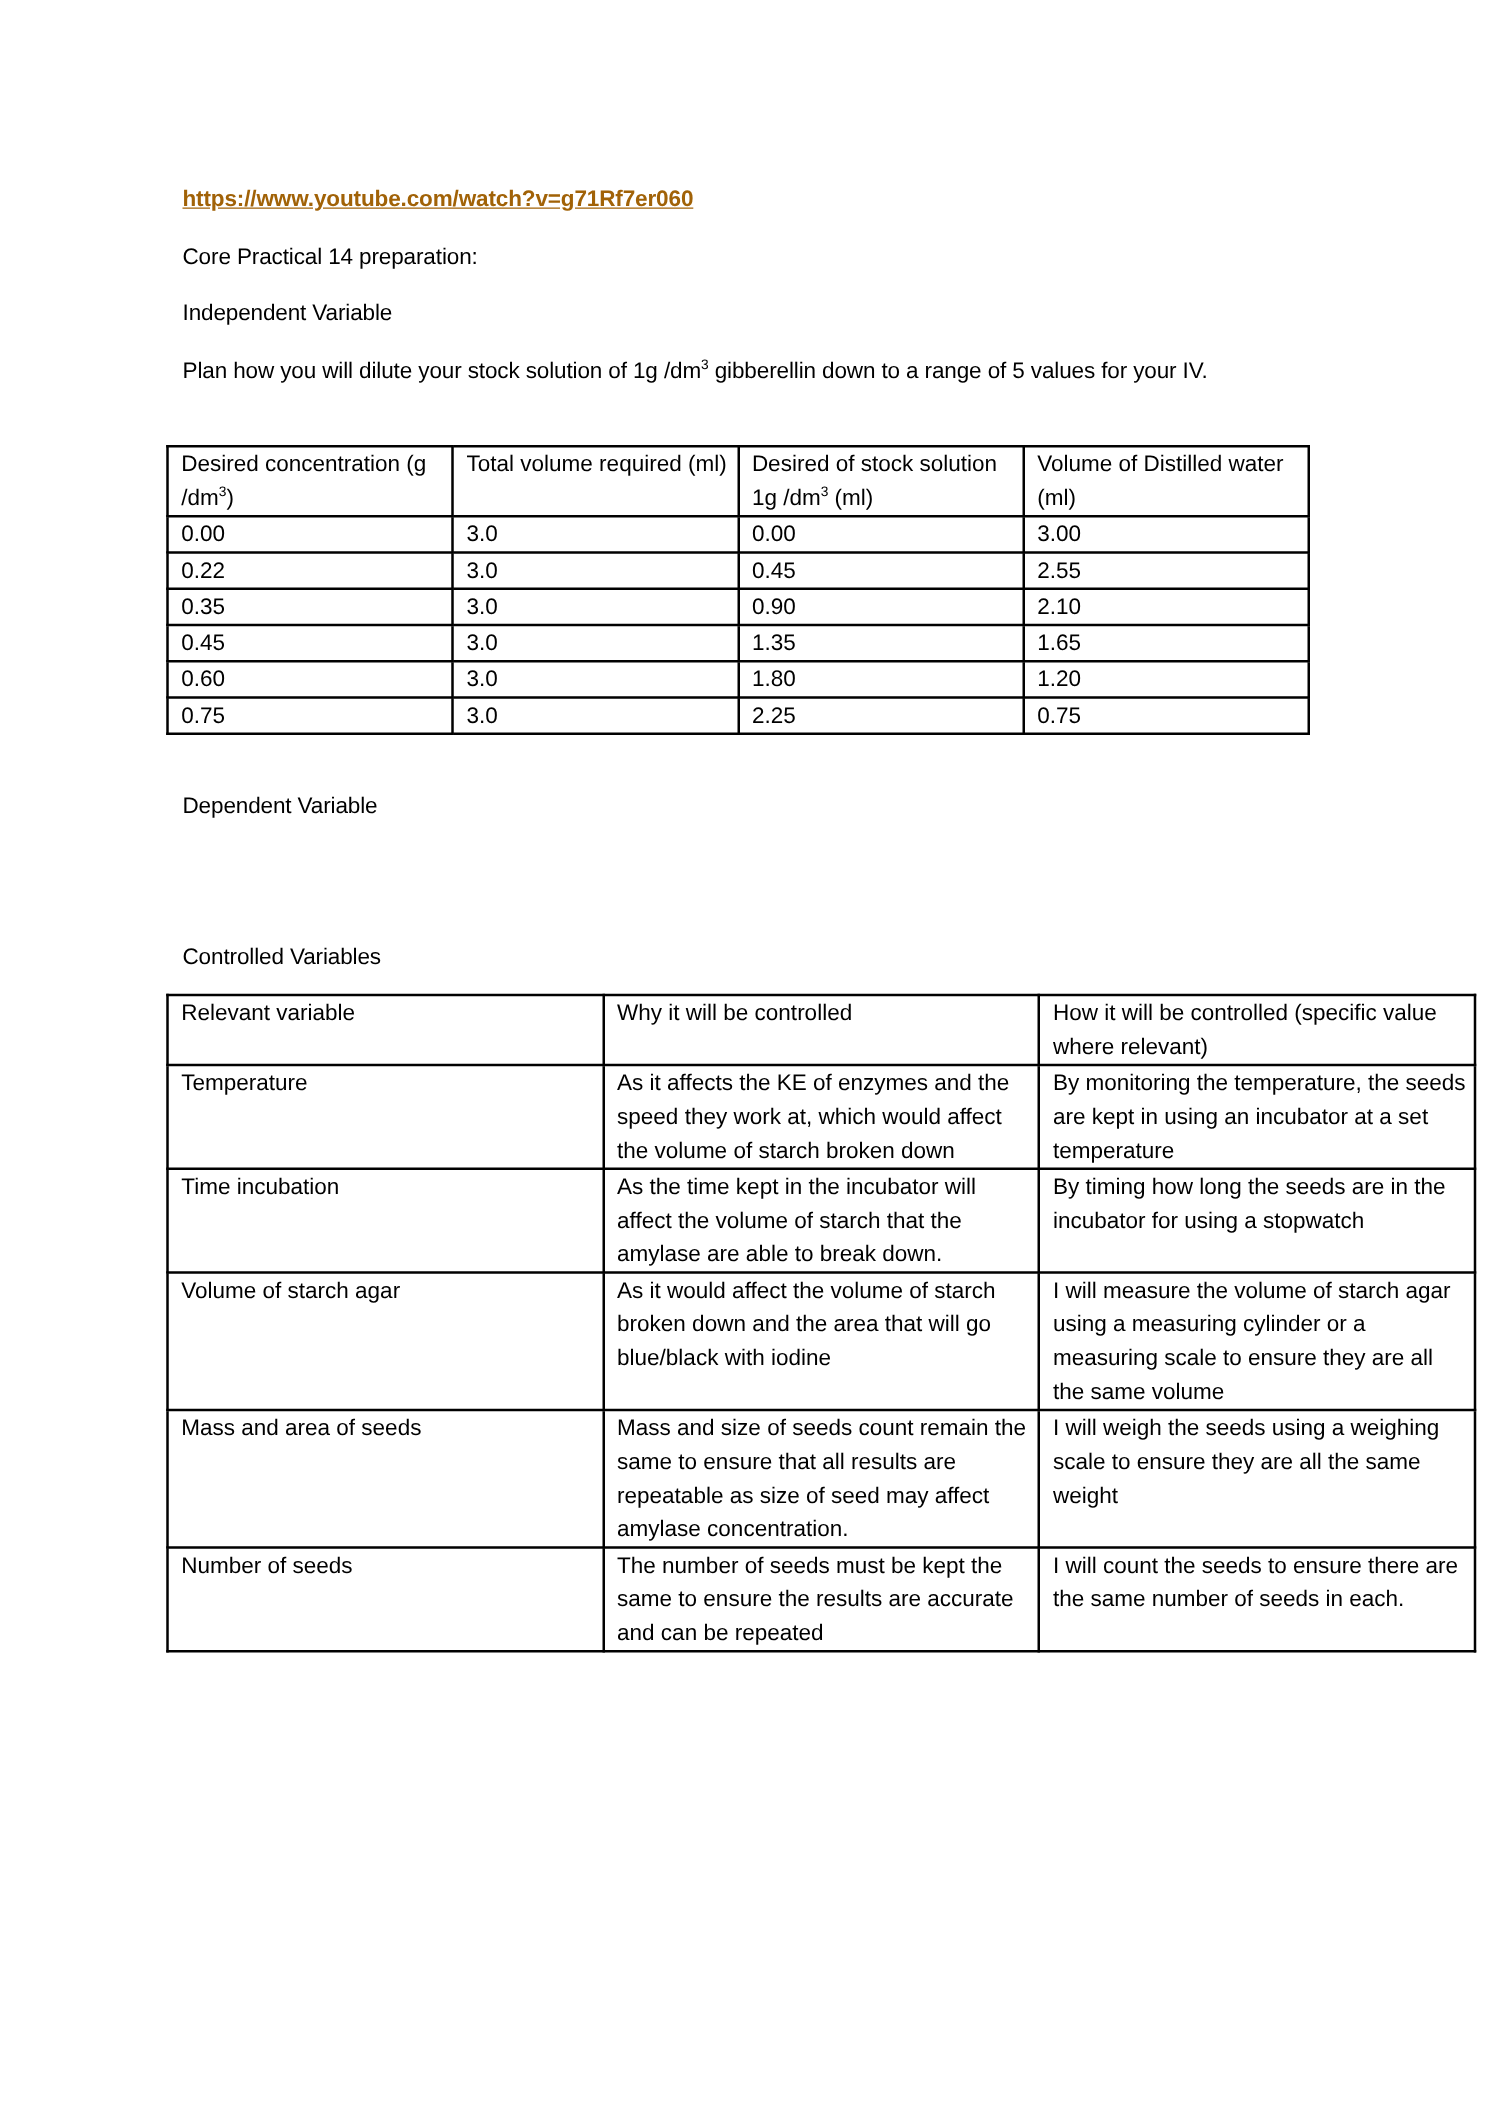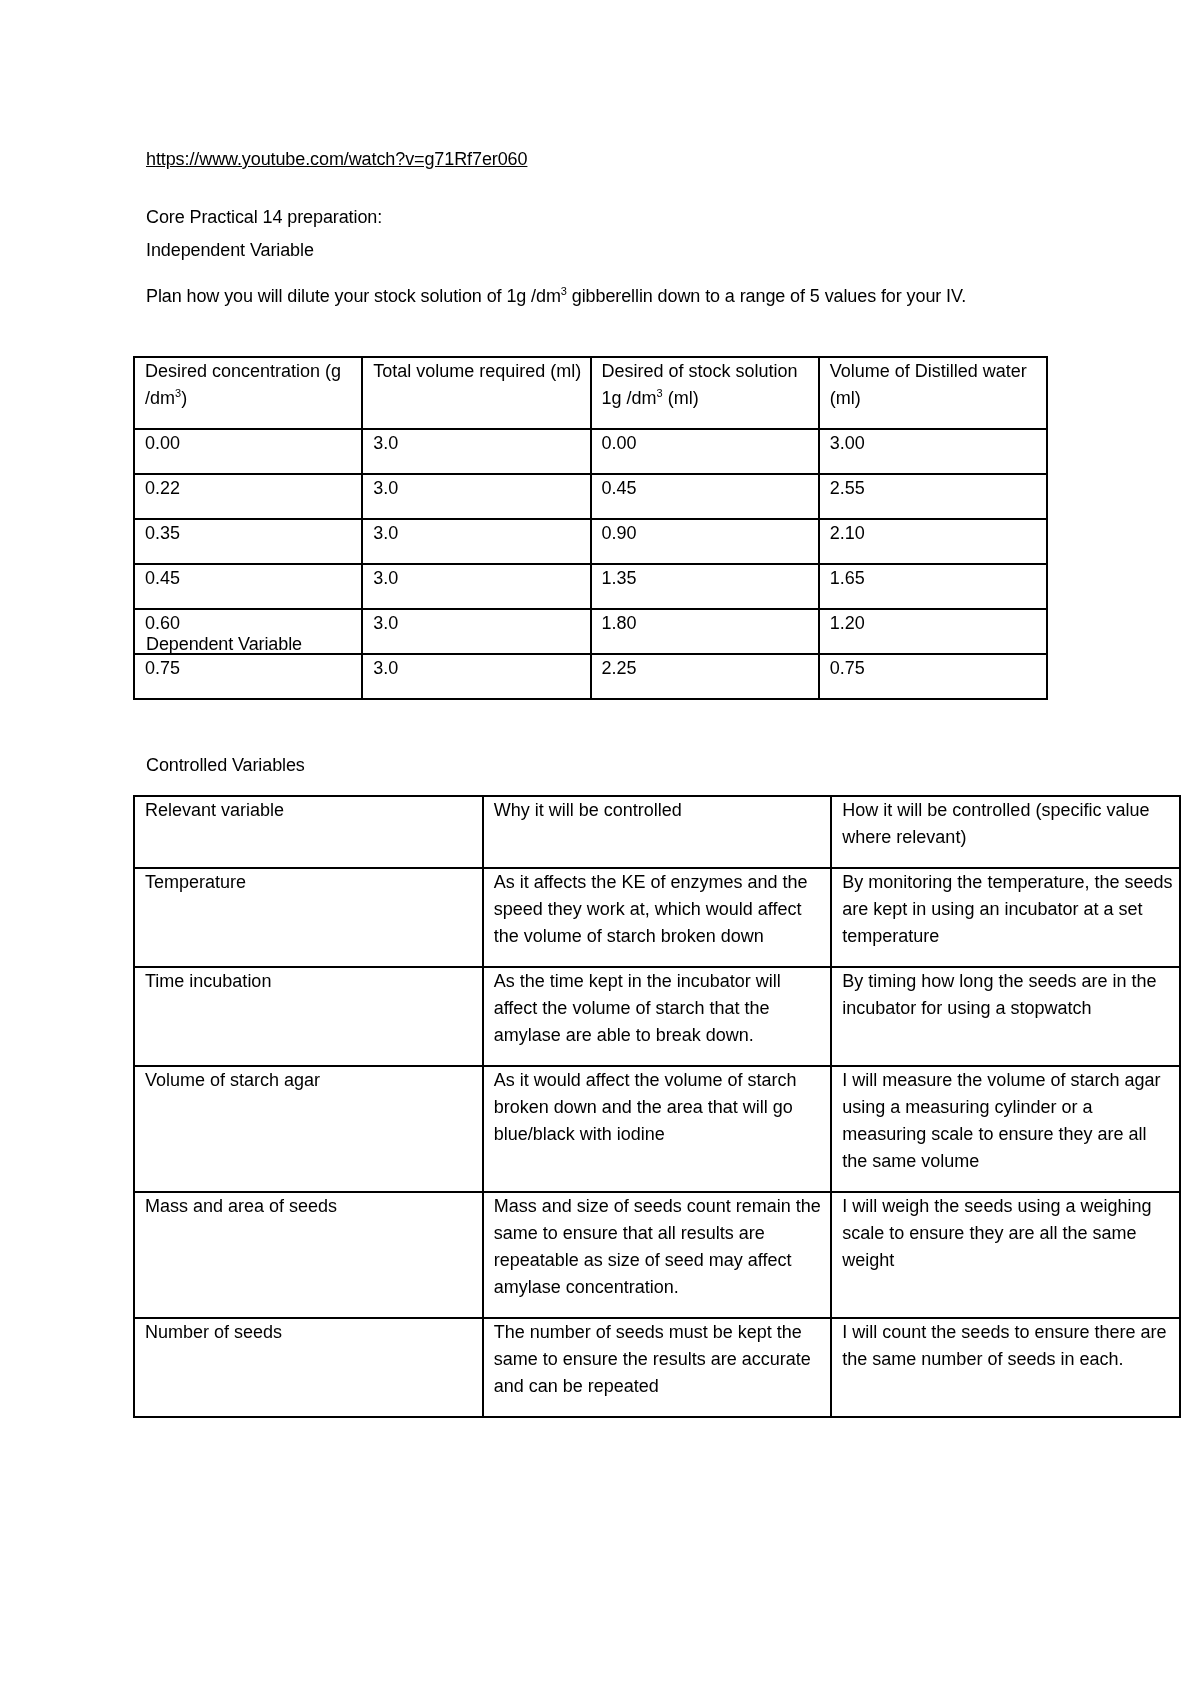--- a/index.html
+++ b/index.html
@@ -1,34 +1,34 @@
 <!DOCTYPE html>
 <html><head>
 <meta charset="utf-8">
 <style>
   html, body { margin:0; padding:0; background:#ffffff; }
   body { width:1200px; height:1698px; position:relative; font-family:"Liberation Sans", sans-serif; color:#000; }
   .page { position:absolute; left:0; top:0; width:1200px; height:1698px; }
   .txt { position:absolute; left:146px; font-size:18px; line-height:27px; letter-spacing:-0.1px; }
-  .link { color:#000000; text-decoration:underline; }
+  .link { color:#a16207; text-decoration:underline;font-weight:bold; }
   .bold { font-weight:normal; }
   sup { font-size:11px; line-height:0; vertical-align:super; }
   table { position:absolute; border-collapse:collapse; font-size:18px; }
-  td { border:2px solid #000; vertical-align:top; padding:0 6px 16px 10px; line-height:27px; }
+  td { border:2px solid #000; vertical-align:top; padding:0 6px 0 10px; line-height:27px; }
   #t1 { left:133px; top:356px; width:915px; }
   #t1 td { width:25%; height:26px; }
   #t2 { left:133px; top:795px; width:1048px; }
   #t2 td { width:33.33%; }
 </style>
 </head>
 <body>
 
 <div class="page">
   <a class="txt link" style="top:146px;">https://www.youtube.com/watch?v=g71Rf7er060</a>
-  <div class="txt" style="top:204px;text-align:right;">Core Practical 14 preparation:</div>
+  <div class="txt" style="top:192px;text-align:right;">Core Practical 14 preparation:</div>
   <div class="txt bold" style="top:237px;">Independent Variable</div>
   <div class="txt" style="top:283px; width:900px;"><span>Plan how you will dilute your stock solution of 1g /dm</span><sup>3</sup><span> gibberellin down to a range of 5 values for your IV.</span></div>
 
   <table id="t1">
     <tbody>
         <tr>
       <td><span>Desired concentration (g /dm</span><sup>3</sup><span>)</span></td>
       <td><span>Total volume required (ml)</span></td>
       <td><span>Desired of stock solution 1g /dm</span><sup>3</sup><span> (ml)</span></td>
       <td><span>Volume of Distilled water (ml)</span></td>

